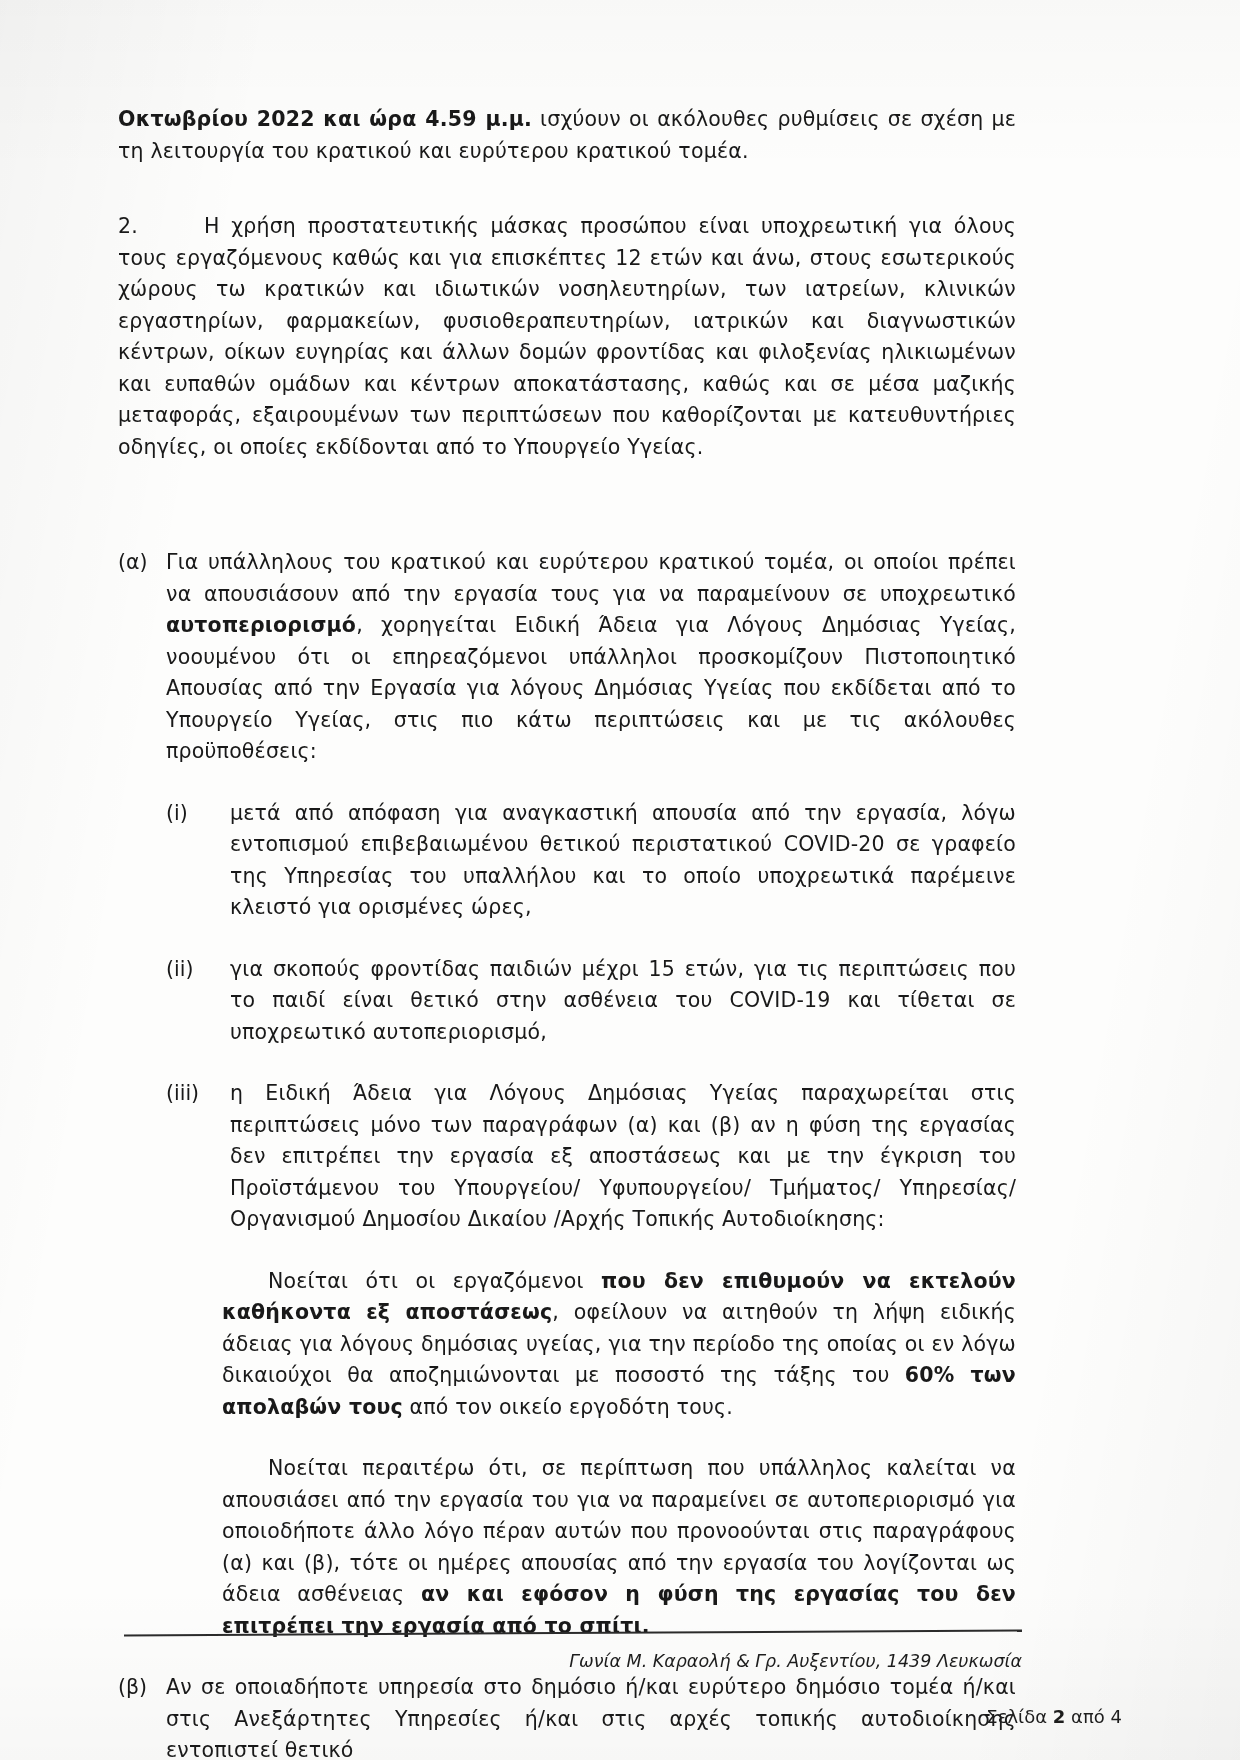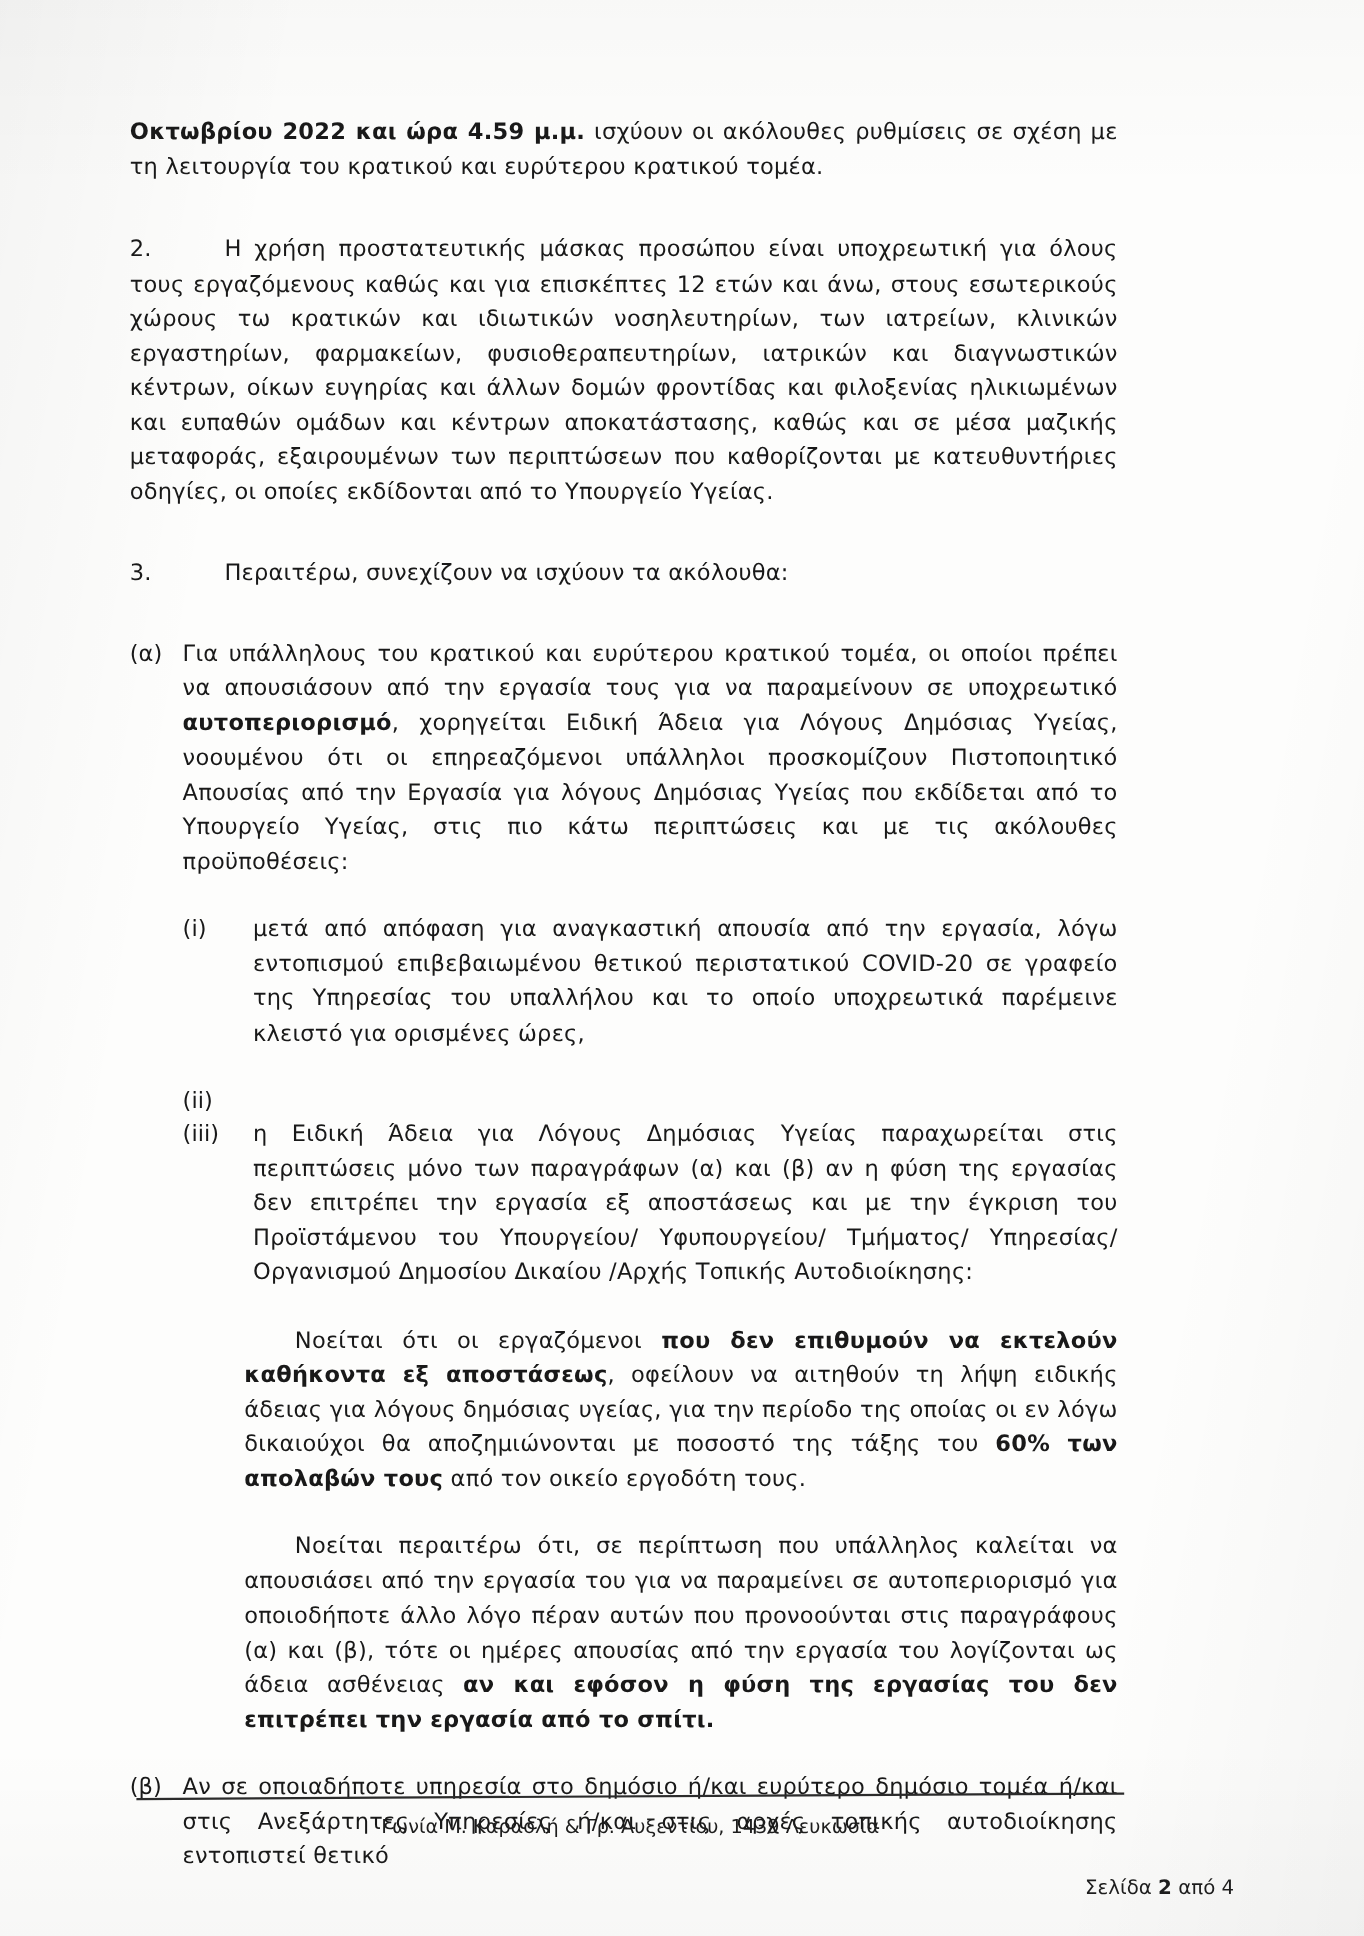--- a/index.html
+++ b/index.html
@@ -103,24 +103,25 @@
     width: 898px;
     height: 0;
     border-top: 2.5px solid #2b2b2b;
     transform: rotate(-0.32deg);
   }
   .footer {
     position: absolute;
     left: 124px;
     top: 1648px;
     width: 898px;
-    text-align: center;
+    text-align: right;
     font-size: 17.5px;
     line-height: 26px;
     color: #1d1d1d;
+    font-style: italic;
   }
   .footer .line2 { letter-spacing: 0.01em; }
   .page-no {
     position: absolute;
     right: 118px;
     top: 1706px;
     font-size: 18px;
     color: #1d1d1d;
     white-space: nowrap;
     text-align: center;
@@ -134,42 +135,40 @@
   <div class="content">
 
     <p class="para p-cont"><span class="b">Οκτωβρίου 2022 και ώρα 4.59 μ.μ.</span><span> ισχύουν οι ακόλουθες ρυθμίσεις σε σχέση με τη λειτουργία του κρατικού και ευρύτερου κρατικού τομέα.</span></p>
 
     <div class="clause clause2">
       <p class="para body"><span>2.</span><span class="firstline-gap"></span><span>Η χρήση προστατευτικής μάσκας προσώπου είναι υποχρεωτική για όλους τους εργαζόμενους καθώς και για επισκέπτες 12 ετών και άνω, στους εσωτερικούς χώρους τω κρατικών και ιδιωτικών νοσηλευτηρίων, των ιατρείων, κλινικών εργαστηρίων, φαρμακείων, φυσιοθεραπευτηρίων, ιατρικών και διαγνωστικών κέντρων, οίκων ευγηρίας και άλλων δομών φροντίδας και φιλοξενίας ηλικιωμένων και ευπαθών ομάδων και κέντρων αποκατάστασης, καθώς και σε μέσα μαζικής μεταφοράς, εξαιρουμένων των περιπτώσεων που καθορίζονται με κατευθυντήριες οδηγίες, οι οποίες εκδίδονται από το Υπουργείο Υγείας.</span></p>
     </div>
 
     <div class="gap-l"></div>
 
-    <div class="clause clause2">
-      <p class="para body"><span>3.</span><span class="firstline-gap"></span><span>Περαιτέρω, συνεχίζουν να ισχύουν τα ακόλουθα:</span></p>
-    </div>
 
     <div class="gap-l"></div>
 
     <div class="lettered">
       <span class="mark">(α)</span>
       <p class="para"><span>Για υπάλληλους του κρατικού και ευρύτερου κρατικού τομέα, οι οποίοι  πρέπει να απουσιάσουν από την εργασία τους για να παραμείνουν σε υποχρεωτικό </span><span class="b">αυτοπεριορισμό</span><span>, χορηγείται Ειδική Άδεια για Λόγους Δημόσιας Υγείας,  νοουμένου ότι οι επηρεαζόμενοι υπάλληλοι προσκομίζουν Πιστοποιητικό Απουσίας από την Εργασία για λόγους Δημόσιας Υγείας  που εκδίδεται από το Υπουργείο Υγείας, στις πιο κάτω περιπτώσεις και με τις ακόλουθες προϋποθέσεις:</span></p>
     </div>
 
     <div class="gap-m"></div>
 
     <div class="roman">
       <span class="mark">(i)</span>
       <p class="para">μετά από απόφαση για αναγκαστική απουσία από την εργασία, λόγω εντοπισμού επιβεβαιωμένου θετικού περιστατικού COVID-20 σε γραφείο της Υπηρεσίας του υπαλλήλου και το οποίο  υποχρεωτικά παρέμεινε κλειστό για ορισμένες ώρες,</p>
     </div>
 
     <div class="gap-m"></div>
 
     <div class="roman">
       <span class="mark">(ii)</span>
+      <p class="para">για σκοπούς φροντίδας παιδιών μέχρι 15 ετών, για τις περιπτώσεις που το παιδί είναι θετικό στην ασθένεια του COVID-19 και τίθεται σε υποχρεωτικό αυτοπεριορισμό,</p>
     </div>
 
     <div class="gap-m"></div>
 
     <div class="roman">
       <span class="mark">(iii)</span>
       <p class="para">η Ειδική Άδεια για Λόγους Δημόσιας Υγείας παραχωρείται στις περιπτώσεις μόνο των παραγράφων (α) και (β)  αν η φύση της εργασίας δεν επιτρέπει την εργασία εξ αποστάσεως και με την έγκριση του Προϊστάμενου του Υπουργείου/ Υφυπουργείου/ Τμήματος/ Υπηρεσίας/ Οργανισμού Δημοσίου Δικαίου /Αρχής Τοπικής Αυτοδιοίκησης:</p>
     </div>
 
     <div class="gap-m"></div>

